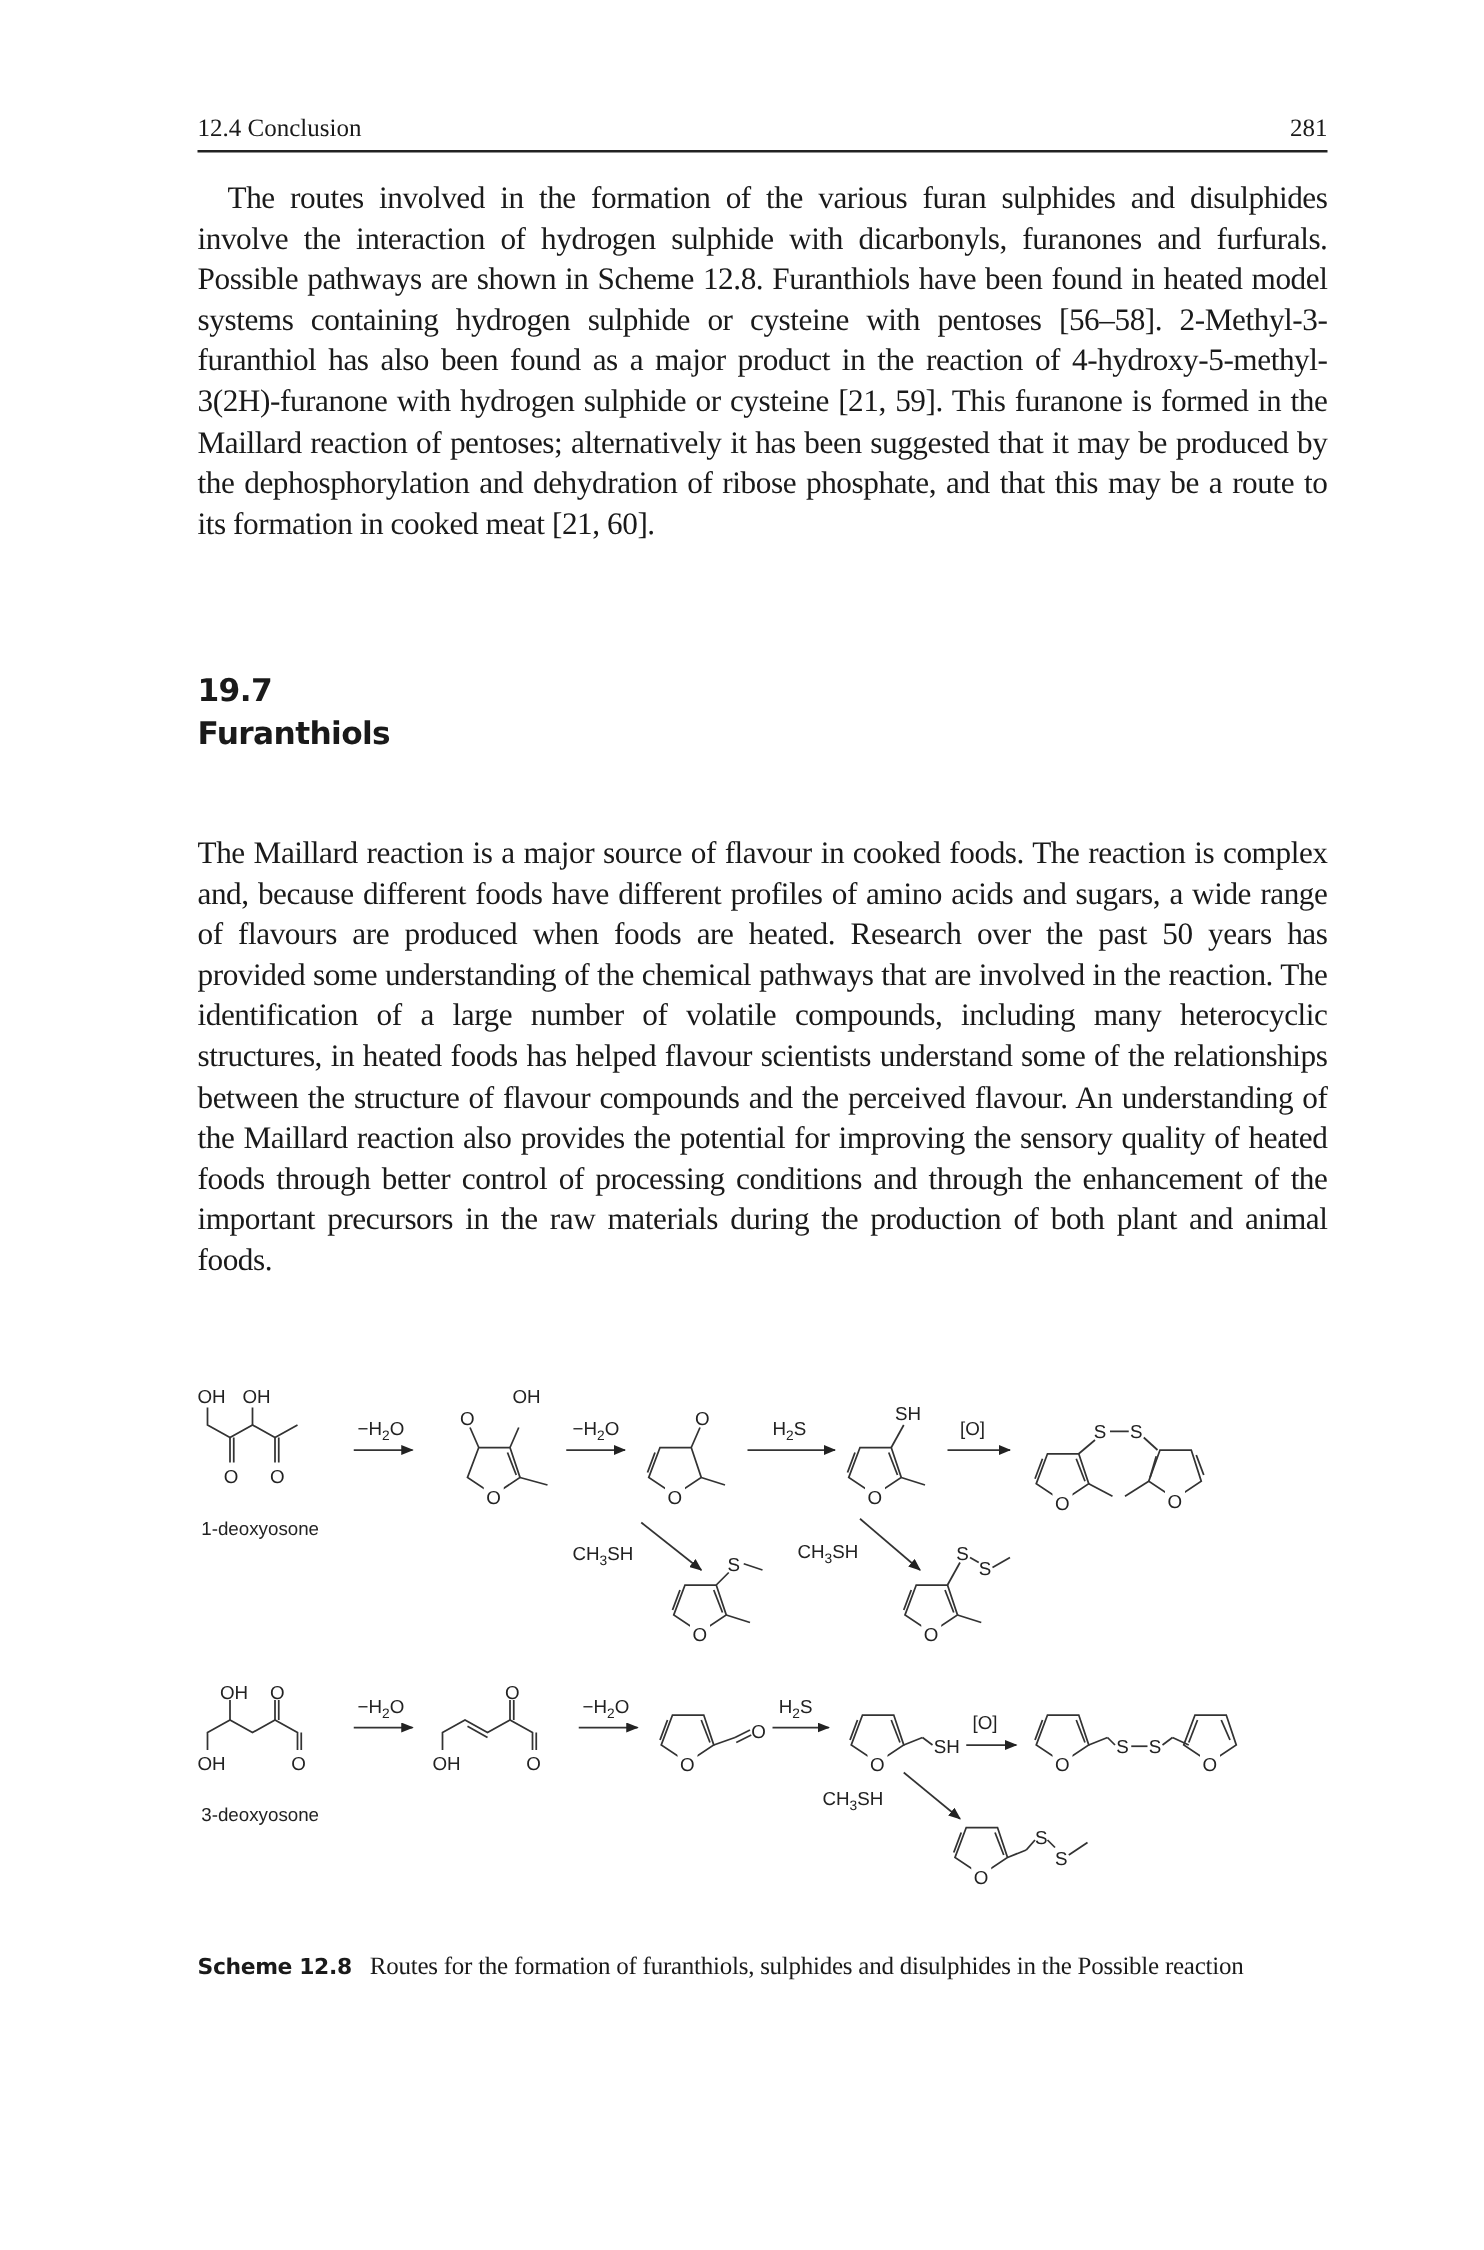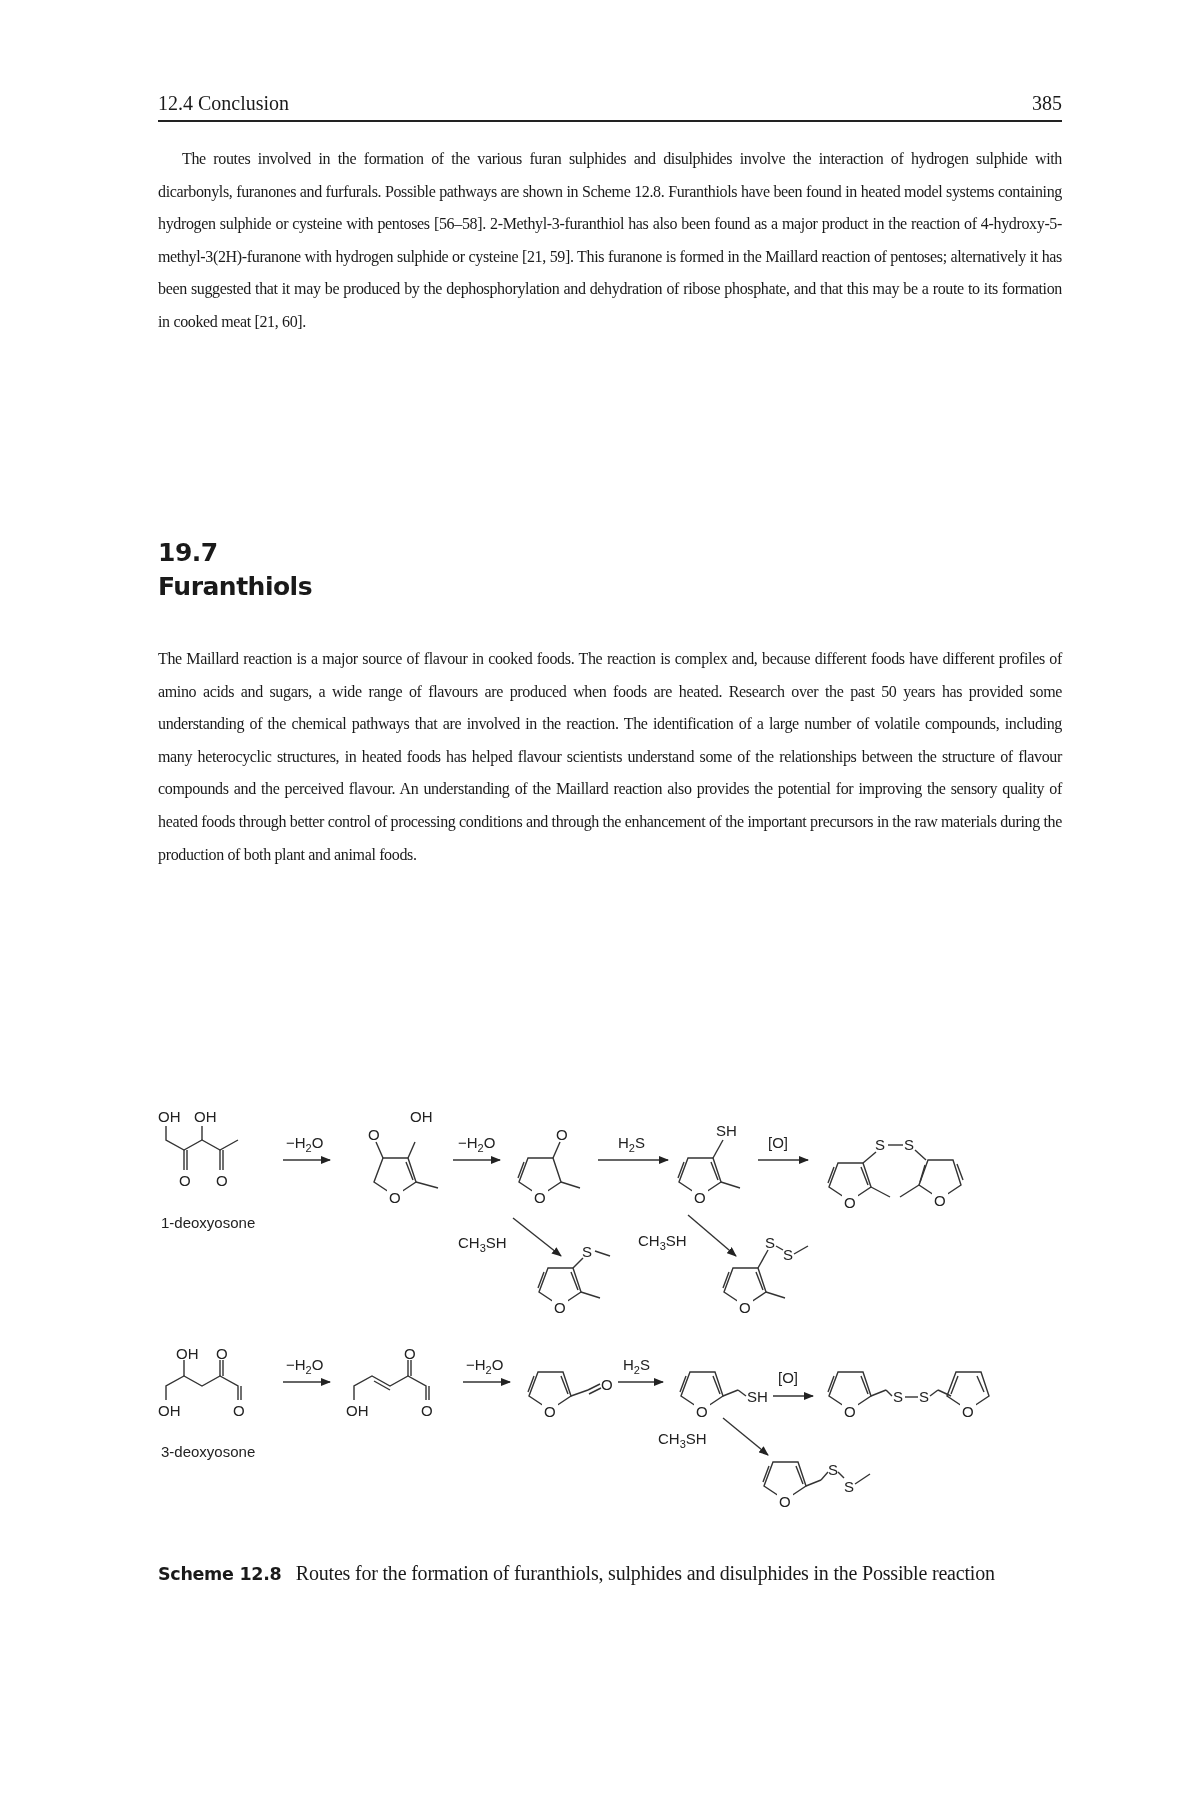--- a/index.html
+++ b/index.html
@@ -3,51 +3,51 @@
 <meta charset="utf-8">
 <style>
   html, body { margin: 0; padding: 0; background: #ffffff; }
   body { width: 1187px; height: 1800px; position: relative; overflow: hidden; color: #1a1a1a; }
   .page { position: absolute; left: 158px; top: 0; width: 904px; }
   .running-head { position: absolute; top: 90px; left: 0; width: 904px; height: 30px;
     font-family: "Liberation Serif", serif; font-size: 20px; border-bottom: 2px solid #222; text-align: right; }
   .running-head .left { position: absolute; left: 0; top: 2px; }
   .running-head .right { position: absolute; right: 0; top: 2px; }
   .para { position: absolute; left: 0; width: 904px; font-family: "Liberation Serif", serif;
-    font-size: 16px; line-height: 32.6px; text-align: justify; letter-spacing: -0.35px; }
+    font-size: 25px; line-height: 32.6px; text-align: justify; letter-spacing: -0.35px; }
   .para p { margin: 0; }
   .indent { text-indent: 24px; }
   .section-heading { position: absolute; left: 0; top: 536px; font-family: "DejaVu Sans", sans-serif;
     font-weight: bold; font-size: 25px; line-height: 34px; letter-spacing: -0.5px; }
   .scheme { position: absolute; left: 0; top: 1100px; width: 904px; height: 420px; }
   .caption { position: absolute; left: 0; top: 1560px; width: 904px; font-family: "Liberation Serif", serif;
     font-size: 20px; line-height: 26px; text-align: justify; letter-spacing: -0.2px; }
   .caption .label { font-family: "DejaVu Sans", sans-serif; font-weight: bold; font-size: 17.5px; letter-spacing: -0.3px; }
   svg text { font-family: "Liberation Sans", sans-serif; fill: #222; }
 </style>
 </head>
 <body>
 
 <div class="page">
 
   <div class="running-head">
     <span class="left">12.4  Conclusion</span>
-    <span class="right">385</span>
+    <span class="right">281</span>
   </div>
 
   <div class="para" style="top:143px;">
     <p class="indent">The routes involved in the formation of the various furan sulphides and disulphides involve the interaction of hydrogen sulphide with dicarbonyls, furanones and furfurals. Possible pathways are shown in Scheme 12.8. Furanthiols have been found in heated model systems containing hydrogen sulphide or cysteine with pentoses [56–58]. 2-Methyl-3-furanthiol has also been found as a major product in the reaction of 4-hydroxy-5-methyl-3(2H)-furanone with hydrogen sulphide or cysteine [21, 59]. This furanone is formed in the Maillard reaction of pentoses; alternatively it has been suggested that it may be produced by the dephosphorylation and dehydration of ribose phosphate, and that this may be a route to its formation in cooked meat [21, 60].</p>
   </div>
 
   <div class="section-heading">
     <div>19.7</div>
     <div>Furanthiols</div>
   </div>
 
-  <div class="para" style="top:643px;">
+  <div class="para" style="top:667px;">
     <p>The Maillard reaction is a major source of flavour in cooked foods. The reaction is complex and, because different foods have different profiles of amino acids and sugars, a wide range of flavours are produced when foods are heated. Research over the past 50 years has provided some understanding of the chemical pathways that are involved in the reaction. The identification of a large number of volatile compounds, including many heterocyclic structures, in heated foods has helped flavour scientists understand some of the relationships between the structure of flavour compounds and the perceived flavour. An understanding of the Maillard reaction also provides the potential for improving the sensory quality of heated foods through better control of processing conditions and through the enhancement of the important precursors in the raw materials during the production of both plant and animal foods.</p>
   </div>
 
   <div class="scheme">
     <svg width="904" height="420" viewBox="0 0 904 420" stroke="#333" stroke-width="1.4" fill="none">
       <defs>
         <marker id="ah" markerWidth="10" markerHeight="8" refX="9" refY="4" orient="auto" markerUnits="userSpaceOnUse">
           <path d="M0,0 L10,4 L0,8 Z" fill="#222" stroke="none"></path>
         </marker>
       </defs>

